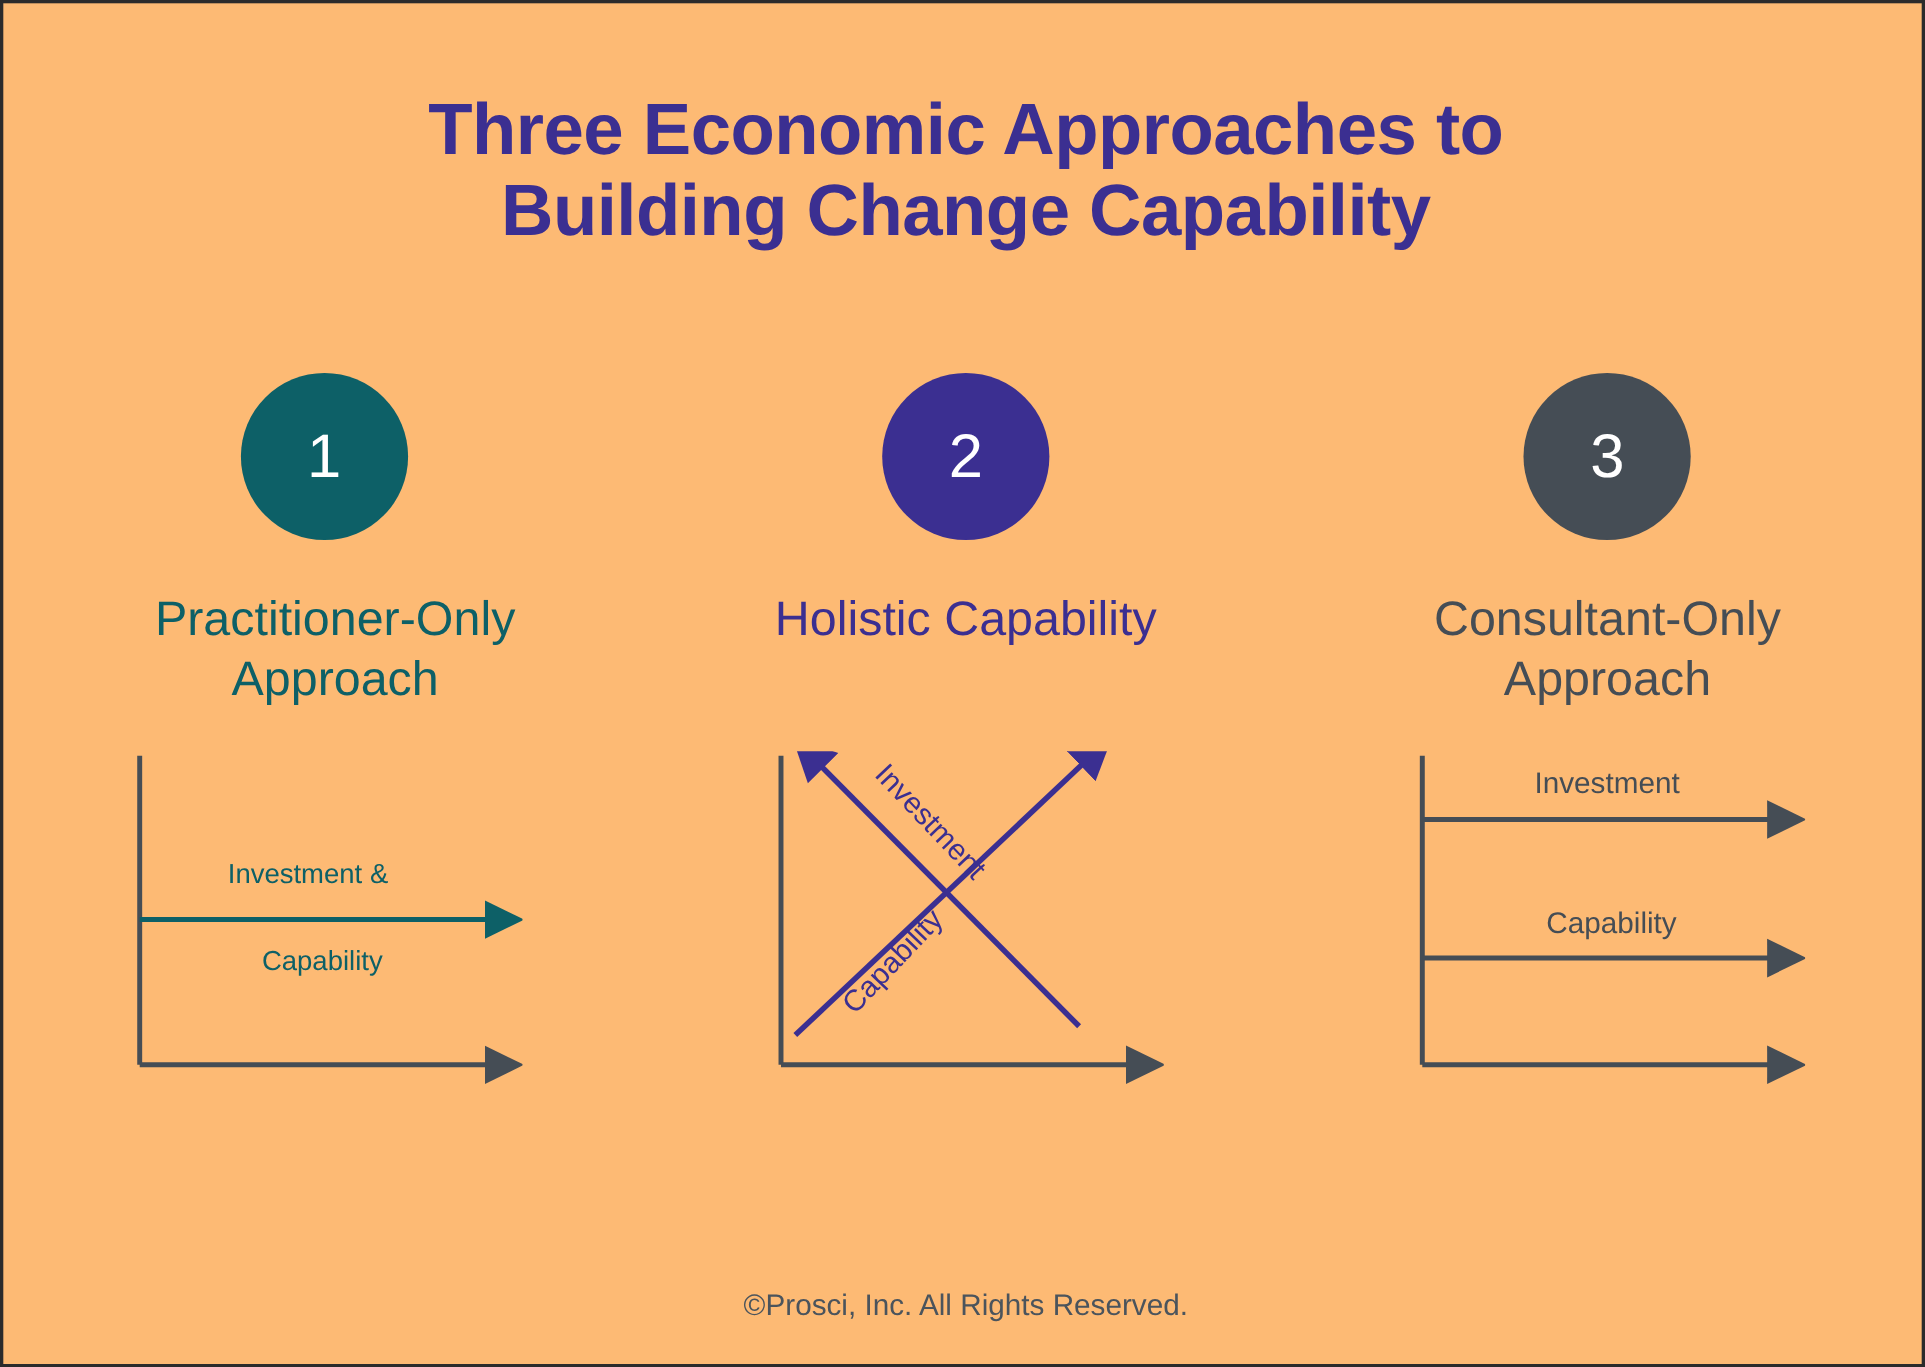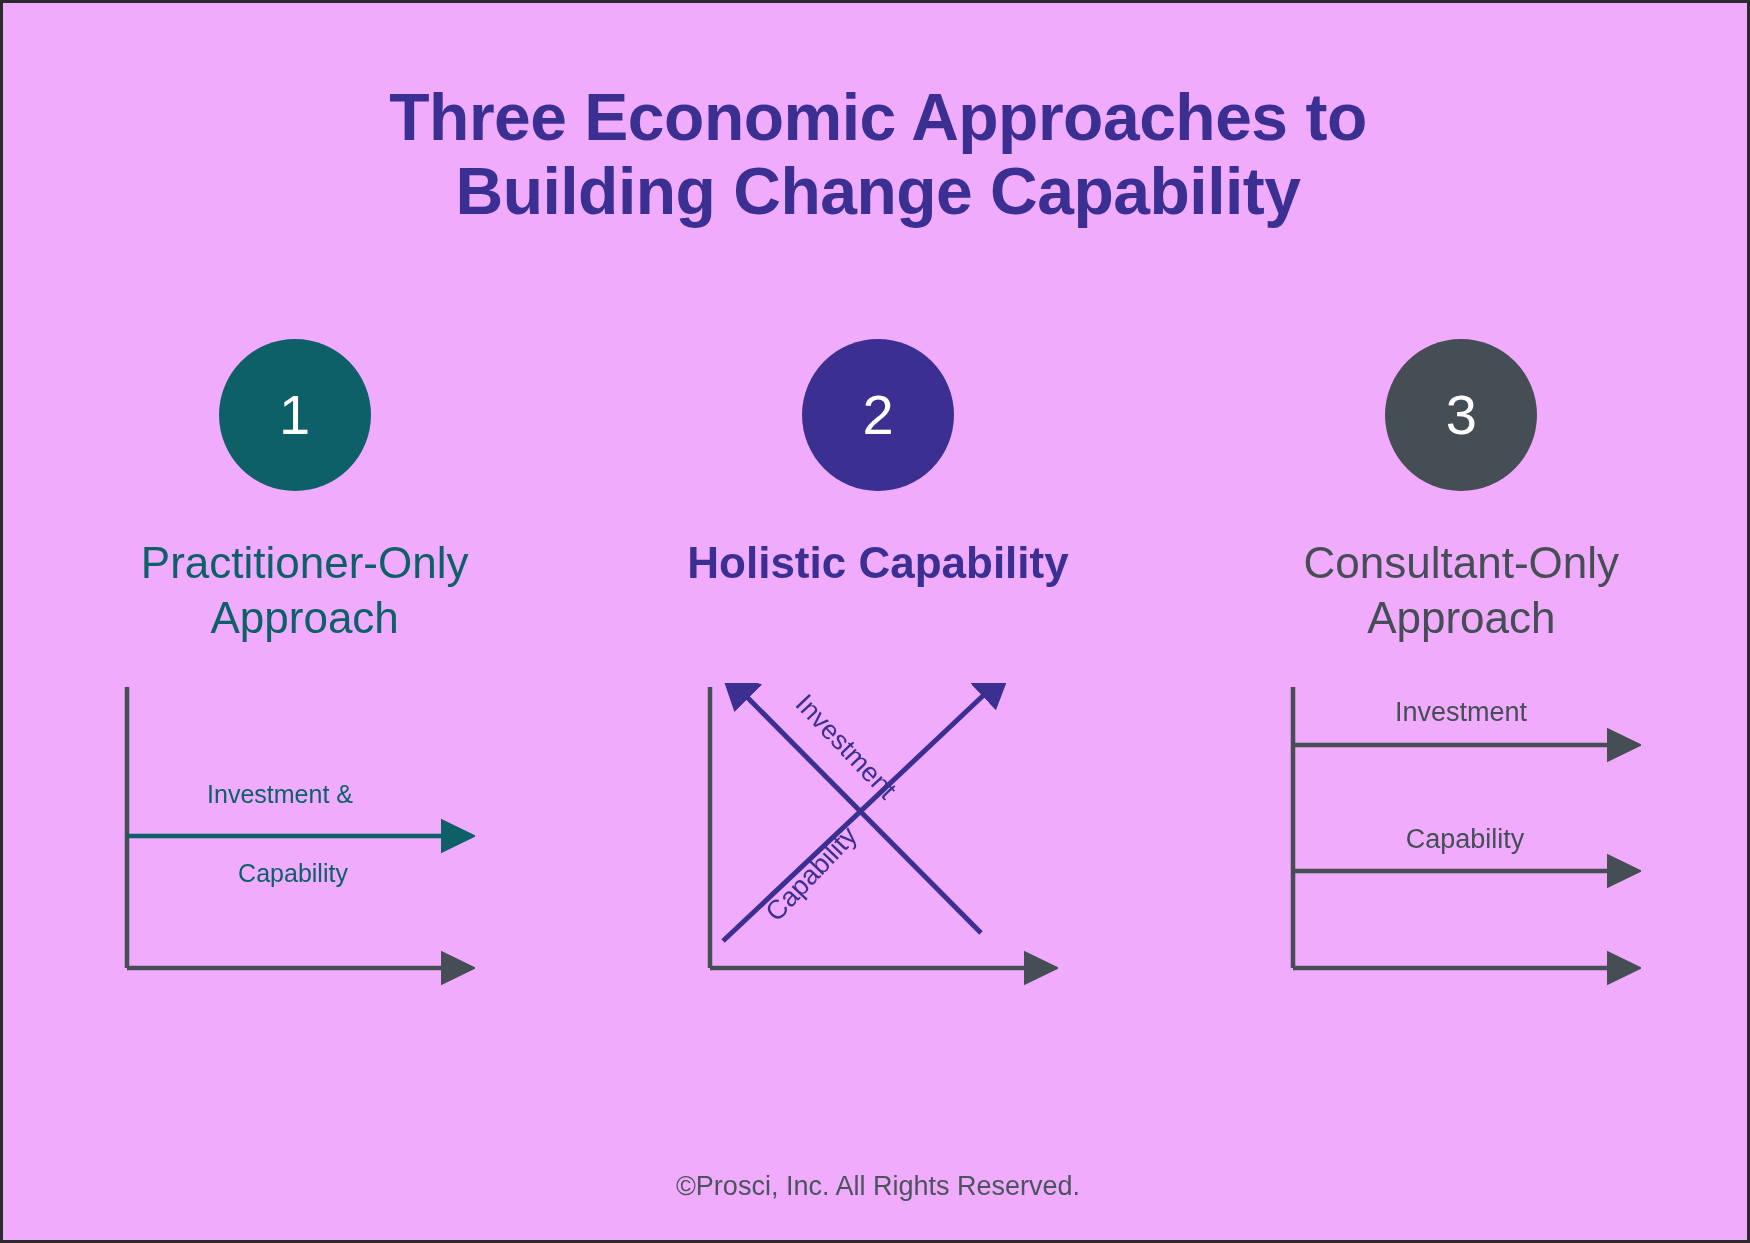--- a/index.html
+++ b/index.html
@@ -7,21 +7,21 @@
     padding: 0;
     background: #ffffff;
   }
   body {
     font-family: "Liberation Sans", sans-serif;
   }
   .slide {
     position: relative;
     width: 1750px;
     height: 1243px;
-    background: #f0abfc;
+    background: #fdba74;
     border: 3px solid #2b2b2b;
     box-sizing: border-box;
     overflow: hidden;
   }
 
   
   .title {
     position: absolute;
     left: 0;
     top: 78px;
@@ -68,21 +68,21 @@
   .heading {
     margin-top: 44px;
     text-align: center;
     font-size: 44px;
     line-height: 1.25;
     font-weight: 400;
     width: 100%;
   }
   .heading .line { display: block; }
   .head-1 { color: #0d6067; margin-left: 20px; }
-  .head-2 { color: #3b2f91; font-weight: bold; }
+  .head-2 { color: #3b2f91; }
   .head-3 { color: #454d55; }
 
   
   .charts {
     position: absolute;
     left: 0;
     top: 680px;
     width: 1750px;
     display: flex;
   }

